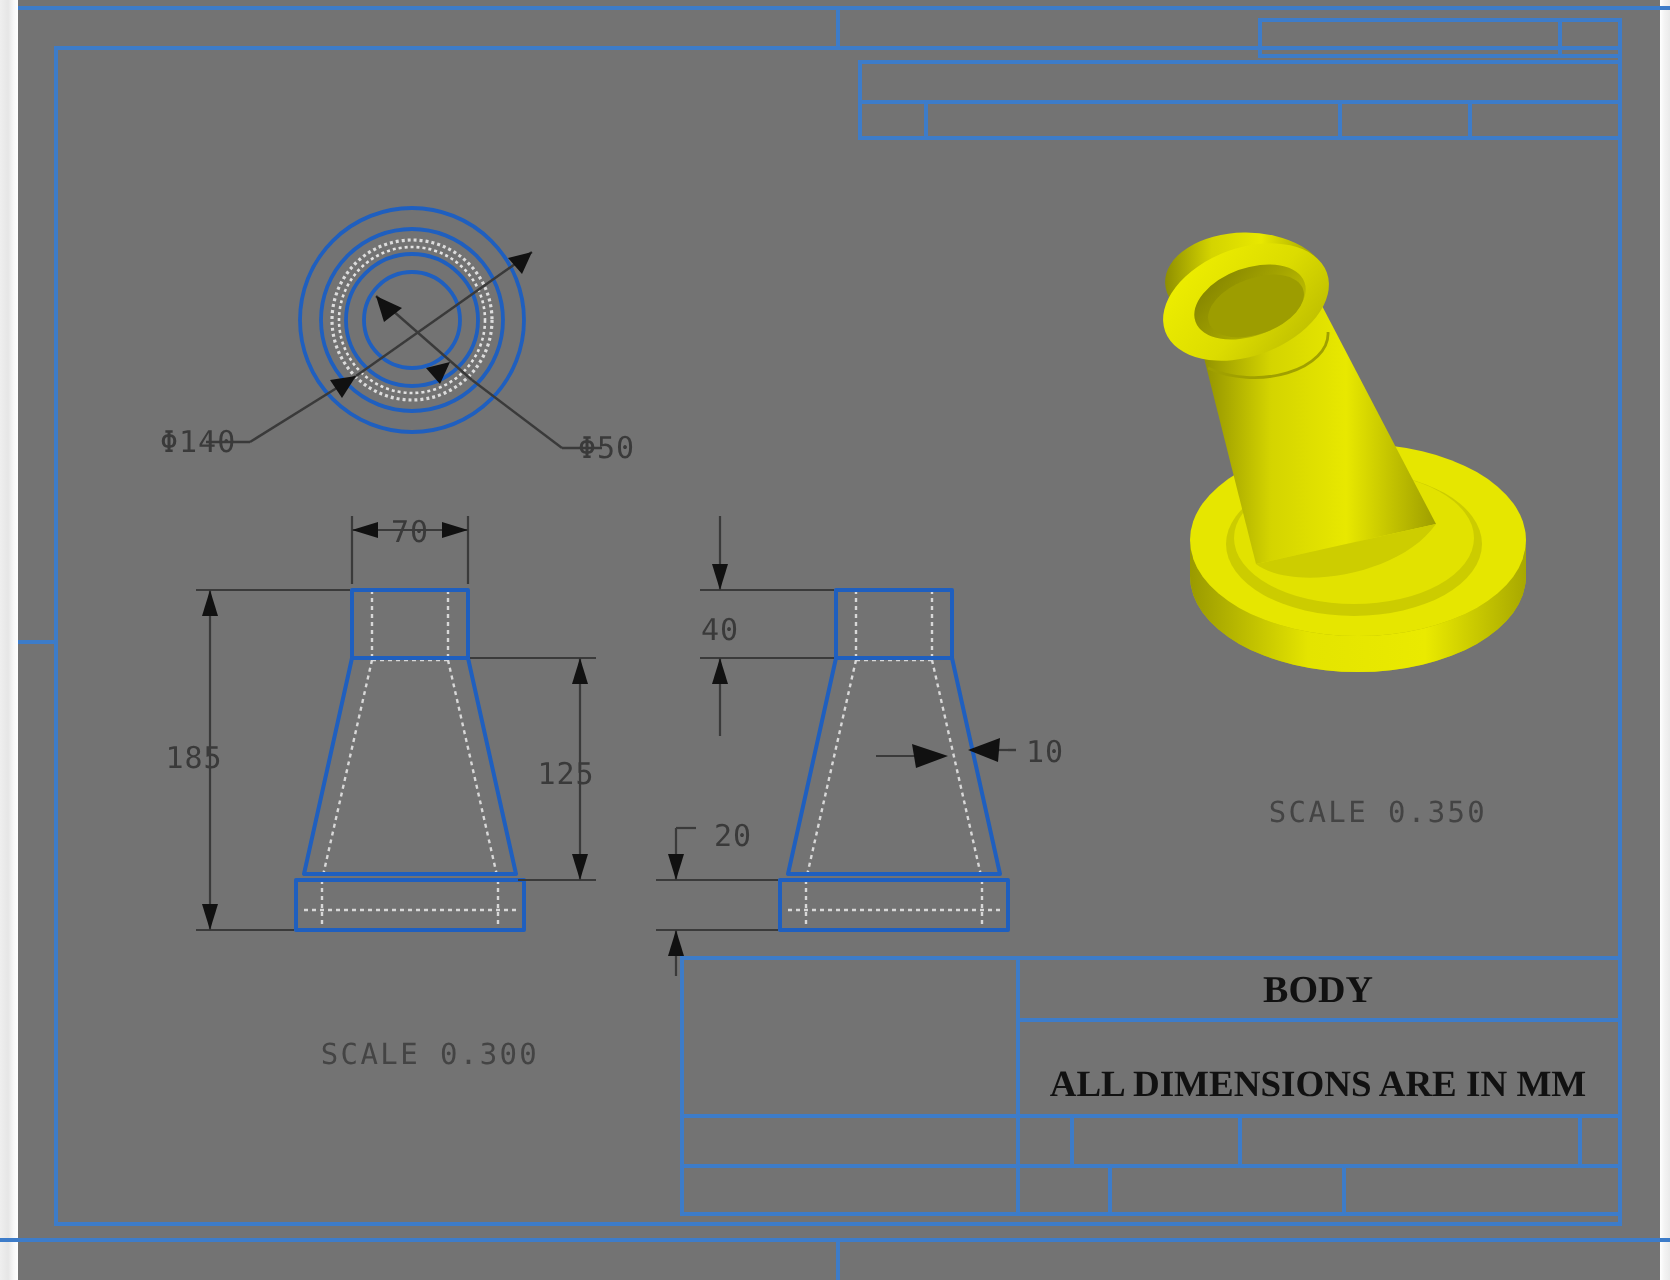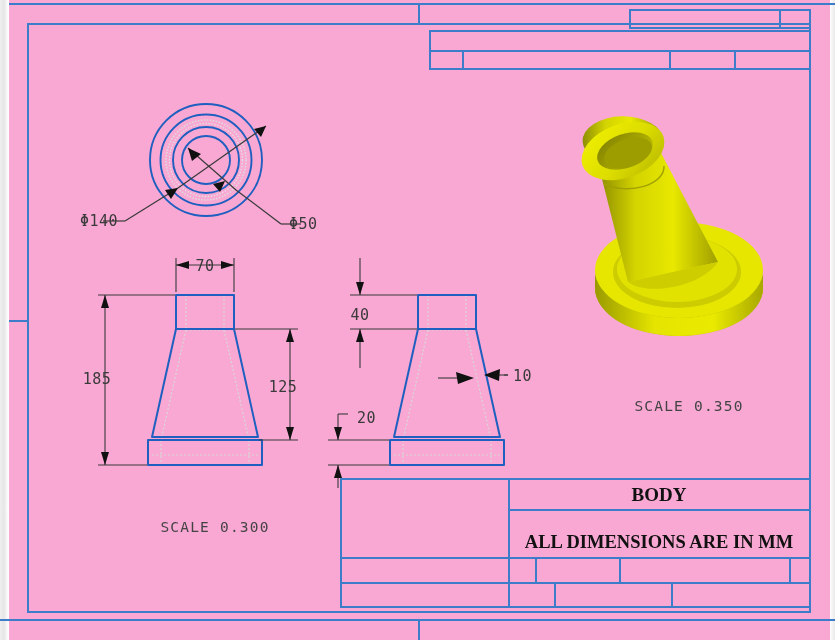--- a/index.html
+++ b/index.html
@@ -13,21 +13,21 @@
     height: 640px;
     overflow: hidden;
     font-family: "Liberation Sans", sans-serif;
     position: relative;
   }
   #sheet {
     position: absolute;
     left: 0; top: 0;
     width: 835px;
     height: 640px;
-    background: #f9a8d4;
+    background: #737373;
     text-align: center;
   }
   
   .gutter-left {
     position: absolute;
     left: 0; top: 0;
     width: 9px;
     height: 640px;
     background: linear-gradient(to right, #efefef 0%, #e6e6e6 45%, #f7f7f7 75%, #ffffff 100%);
   }

